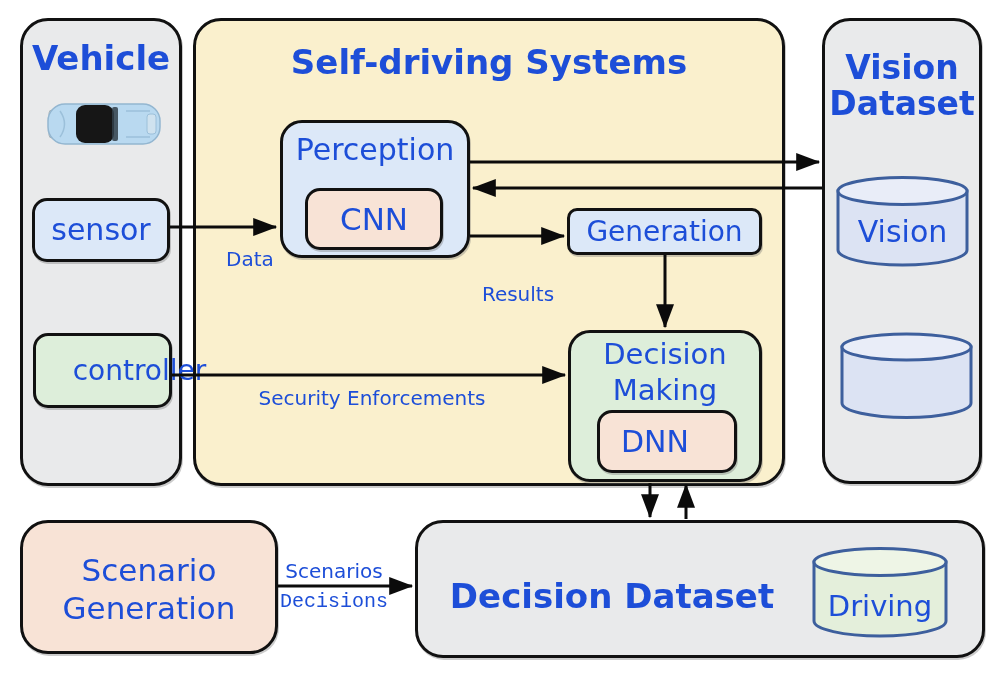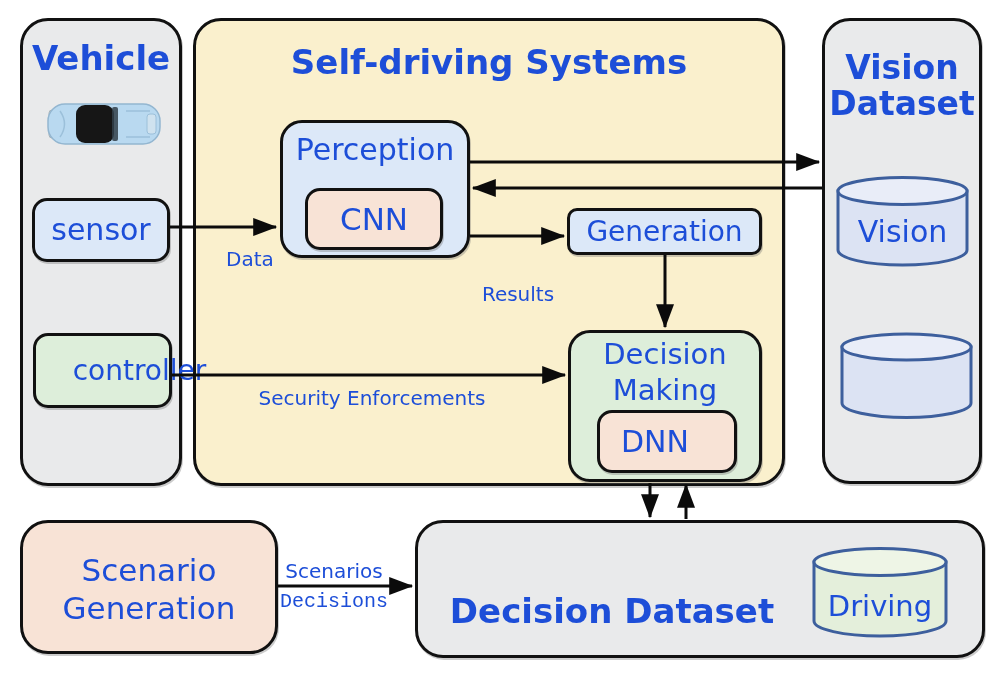--- a/index.html
+++ b/index.html
@@ -101,21 +101,21 @@
   <div class="cyl" style="left:840px;top:332px;">
     <svg width="133" height="88" viewBox="0 0 133 88">
       <path d="M2 15 L2 71 A64.5 14.5 0 0 0 131 71 L131 15 Z" fill="#dce3f3" stroke="#3d5f9d" stroke-width="3"></path>
       <ellipse cx="66.5" cy="15" rx="64.5" ry="13" fill="#e9edf8" stroke="#3d5f9d" stroke-width="3"></ellipse>
     </svg>
   </div>
 
   <div class="label" style="left:20px;top:552px;width:258px;height:36px;font-size:31px;">Scenario</div>
   <div class="label" style="left:20px;top:590px;width:258px;height:36px;font-size:31px;">Generation</div>
 
-  <div class="label bold" style="left:432px;top:588px;width:360px;height:46px;font-size:34px;">Decision Dataset</div>
+  <div class="label bold" style="left:432px;top:573px;width:360px;height:46px;font-size:34px;">Decision Dataset</div>
 
   <div class="cyl" style="left:812px;top:546px;">
     <svg width="136" height="92" viewBox="0 0 136 92">
       <path d="M2 16 L2 75 A66 15 0 0 0 134 75 L134 16 Z" fill="#e4efdb" stroke="#3d5f9d" stroke-width="3"></path>
       <ellipse cx="68" cy="16" rx="66" ry="13.5" fill="#eef5e6" stroke="#3d5f9d" stroke-width="3"></ellipse>
     </svg>
   </div>
   <div class="label" style="left:812px;top:580px;width:136px;height:52px;font-size:29px;">Driving</div>
 
   <svg class="overlay" width="1000" height="682">

